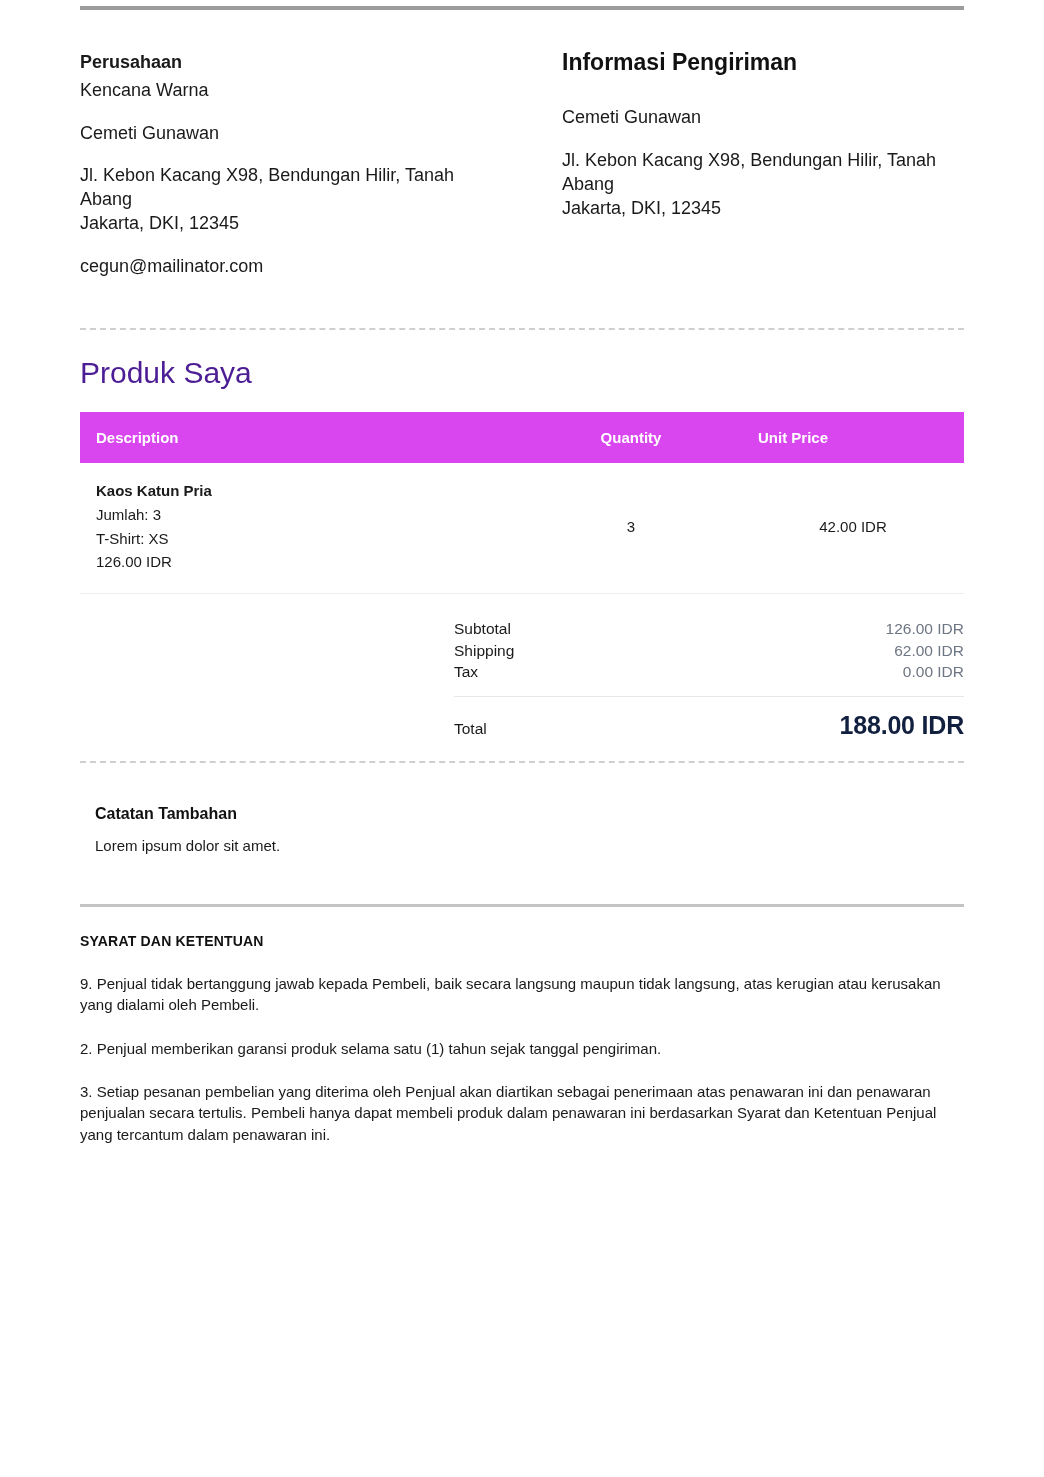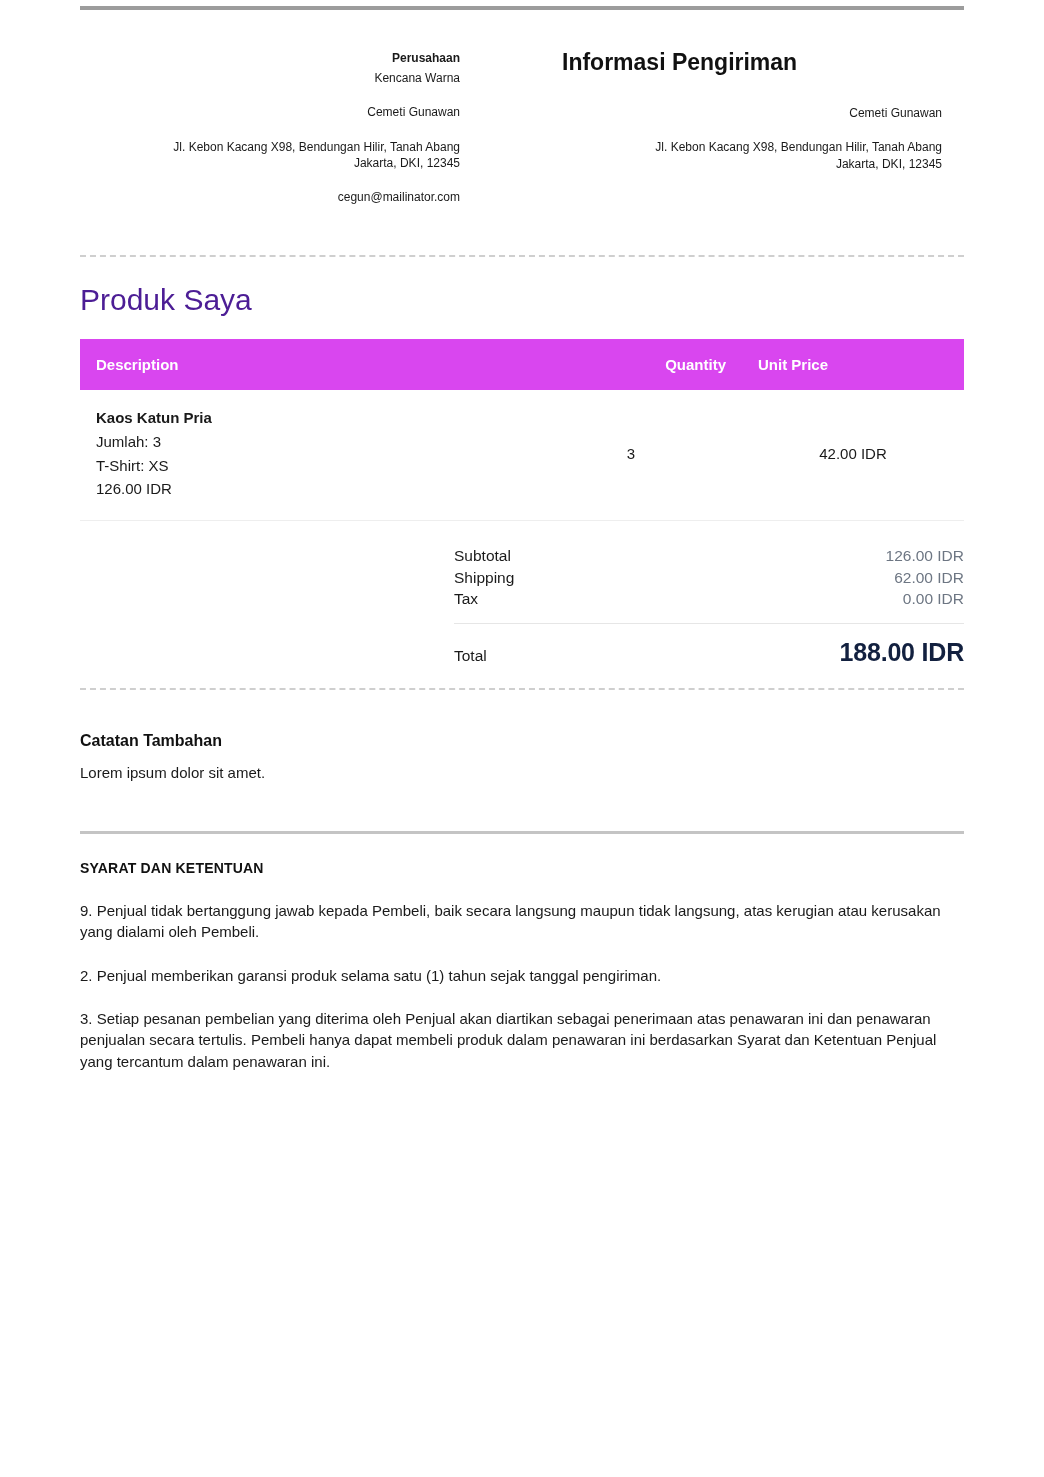--- a/index.html
+++ b/index.html
@@ -90,27 +90,26 @@
     padding-left: 40px;
   }
   .party-title {
     font-size: 23px;
     font-weight: 700;
     color: #111111;
     margin: 0 0 30px 0;
     line-height: 1.1;
   }
   .party-line {
-    font-size: 12px;
+    font-size: 18px;
     line-height: 1.35;
     color: #1a1a1a;
     margin-bottom: 18px;
     max-width: 380px;
     white-space: pre-line;
-    text-align: right;
   }
   .party-line.bold {
     font-weight: 700;
     margin-bottom: 4px;
   }
   .party-line.tight {
     margin-bottom: 18px;
   }
 
   
@@ -130,21 +129,21 @@
   }
   table.items thead th {
     background: #d946ef;
     color: #ffffff;
     font-size: 15px;
     font-weight: 700;
     padding: 17px 16px;
     text-align: left;
   }
   table.items thead th.qty {
-    text-align: right;
+    text-align: center;
     width: 190px;
   }
   table.items thead th.price {
     text-align: left;
     width: 190px;
   }
   table.items tbody td {
     padding: 16px 16px 20px 16px;
     font-size: 15px;
     vertical-align: middle;
@@ -211,20 +210,21 @@
     letter-spacing: -0.2px;
   }
   .after-totals {
     padding-top: 22px;
   }
 
   
   .notes {
     padding-top: 42px;
     padding-bottom: 48px;
+    margin-left: 15px;
   }
   .notes-title {
     font-size: 16px;
     font-weight: 700;
     color: #111111;
     margin: 0 0 12px 0;
   }
   .notes-body {
     font-size: 15px;
     color: #1a1a1a;

